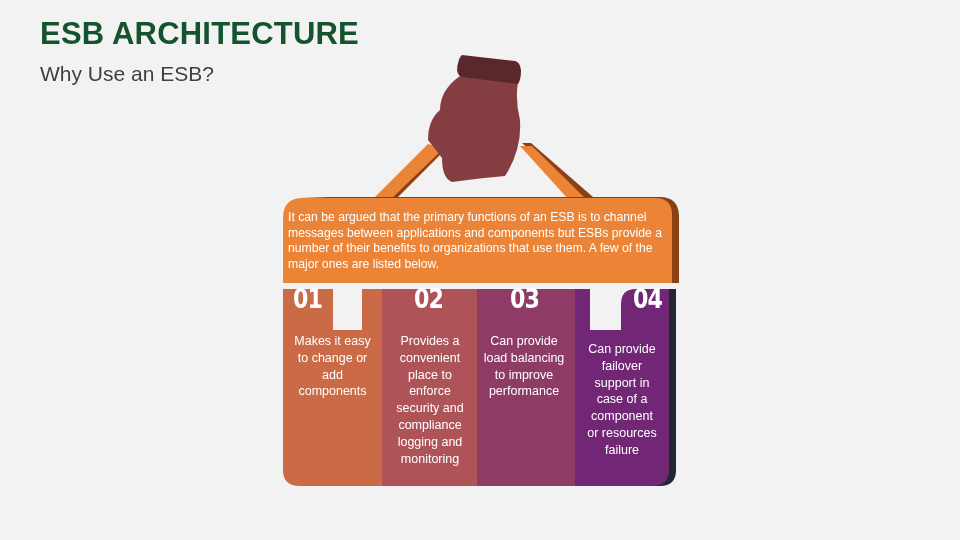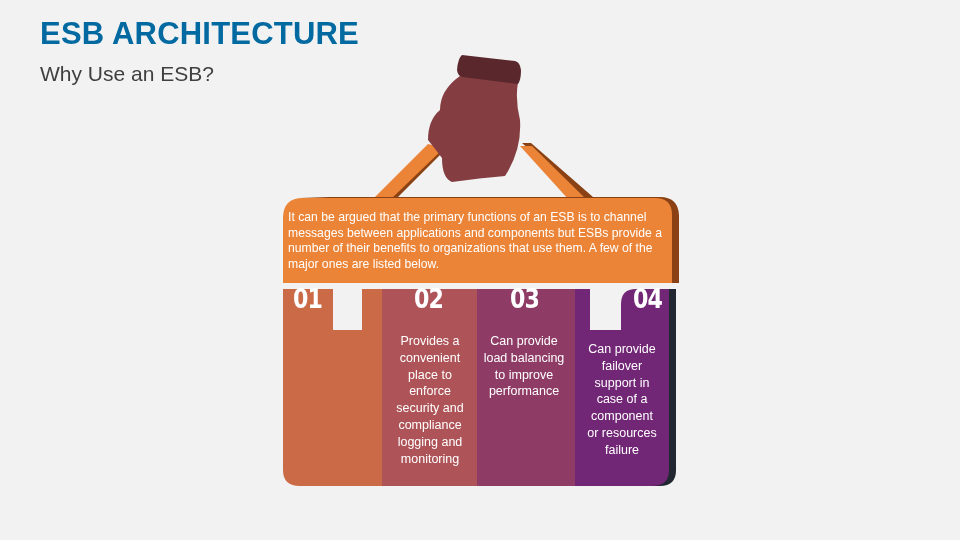--- a/index.html
+++ b/index.html
@@ -1,18 +1,18 @@
 <!DOCTYPE html>
 <html><head>
 <meta charset="utf-8">
 <style>
   html, body { margin:0; padding:0; }
   body { width:960px; height:540px; background:#f2f2f2; position:relative; overflow:hidden;
          font-family:"Liberation Sans", "DejaVu Sans", sans-serif; }
-  .title { position:absolute; left:40px; top:16px; font-size:31px; font-weight:bold; color:#0369a1; letter-spacing:0.2px; }
+  .title { position:absolute; left:40px; top:16px; font-size:31px; font-weight:bold; color:#14532d; letter-spacing:0.2px; }
   .subtitle { position:absolute; left:40px; top:62px; font-size:21px; color:#3f3f3f;text-align:right; }
   .art { position:absolute; left:0; top:0; width:960px; height:540px; }
   .intro { position:absolute; left:288px; top:203px; width:376px; height:76px; display:flex; align-items:center; justify-content:center;
            text-align:left; color:#fff; font-size:12.2px; line-height:15.5px; }
   .col { position:absolute; top:277px; height:196px; box-sizing:border-box; color:#fff; text-align:center;padding-left:24px; }
   .num { position:absolute; top:6px; font-family:"DejaVu Sans", sans-serif; font-weight:bold; font-size:27px; color:#fff; transform:scaleX(0.82); transform-origin:left top; letter-spacing:-1px; }
   .desc { position:absolute; top:56px; left:0; width:100%; font-size:12.5px; line-height:16.8px; padding:0 6px; box-sizing:border-box; }
 </style>
 </head>
 <body>
@@ -40,20 +40,21 @@
   <path d="M575,289 L590,289 L590,330 L621,330 L621,304 Q621,289 636,289 L669,289 L669,470 Q669,486 652,486 L575,486 Z" fill="#722676"></path>
 
   <path d="M460,76 Q440,90 440,110 Q428,120 428,140 Q436,150 442,158 Q442,178 452,182 Q480,178 505,176 Q522,150 520,120 Q515,100 518,82 Z" fill="#843e42"></path>
   <path d="M462,55 Q458,58 457,70 Q458,76 462,77 L518,84 Q521,80 521,70 Q520,62 515,61 Z" fill="#5a282c"></path>
 </svg>
 
 <div class="intro">It can be argued that the primary functions of an ESB is to channel messages between applications and components but ESBs provide a number of their benefits to organizations that use them. A few of the major ones are listed below.</div>
 
 <div class="col" style="left:283px;width:99px;">
   <div class="num" style="left:10px;">01</div>
+  <div class="desc" style="padding:0 10px;">Makes it easy to change or add components</div>
 </div>
 <div class="col" style="left:382px;width:96px;">
   <div class="num" style="left:32px;">02</div>
   <div class="desc" style="padding:0 10px;">Provides a convenient place to enforce security and compliance logging and monitoring</div>
 </div>
 <div class="col" style="left:477px;width:94px;">
   <div class="num" style="left:33px;">03</div>
   <div class="desc" style="padding:0 6px;">Can provide load balancing to improve performance</div>
 </div>
 <div class="col" style="left:575px;width:94px;">

